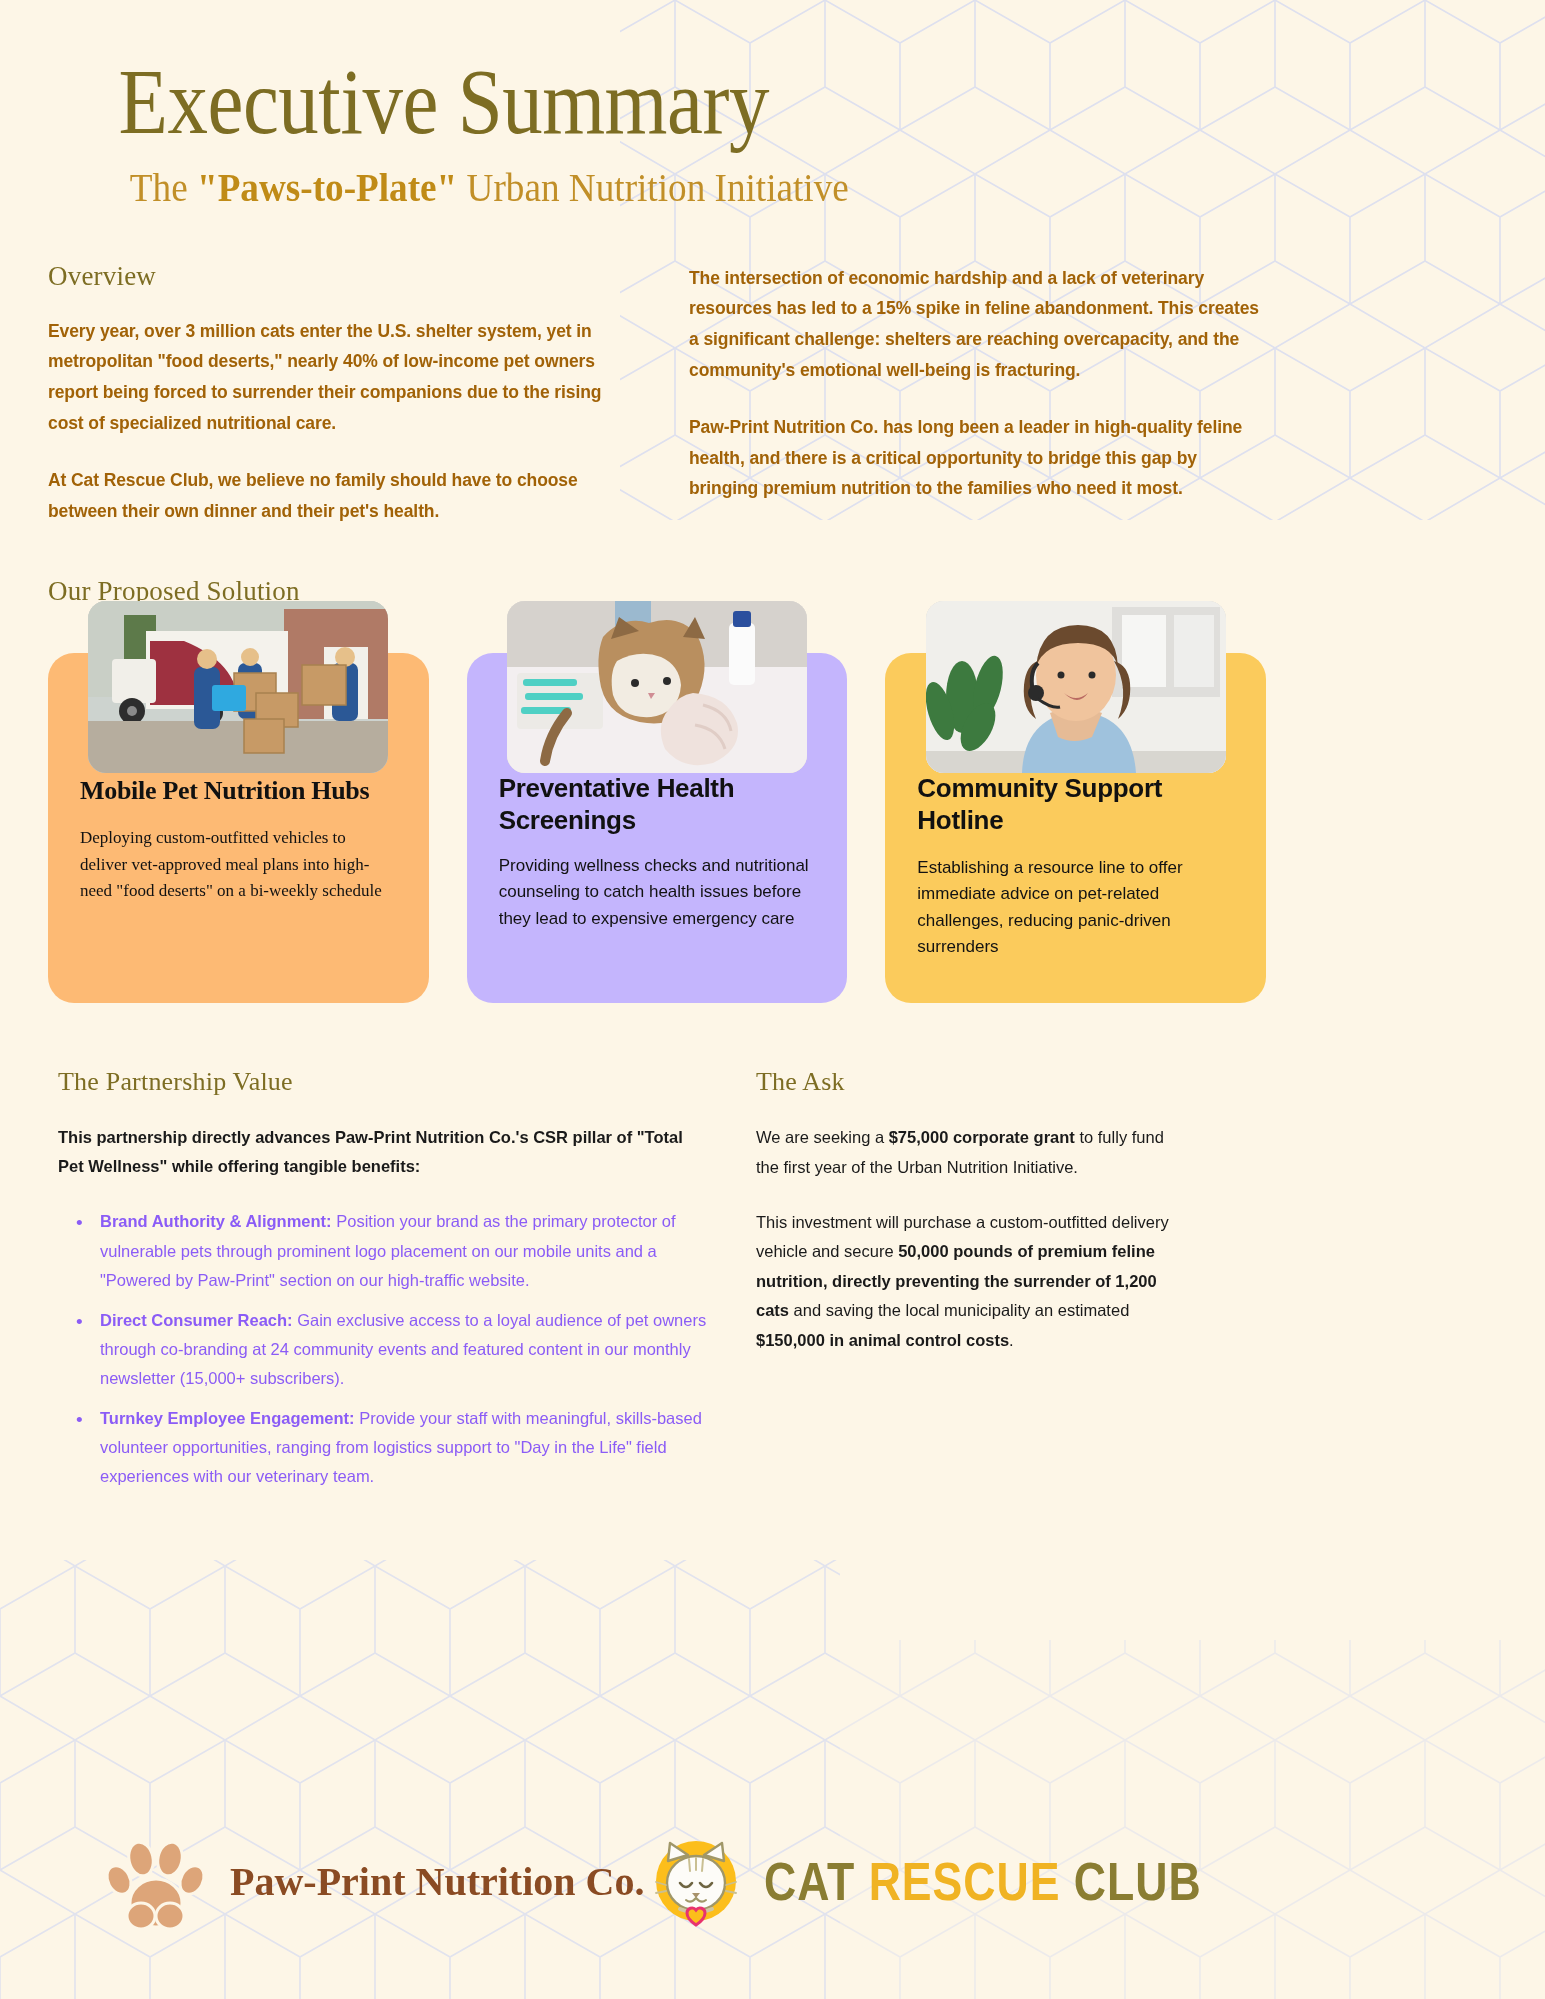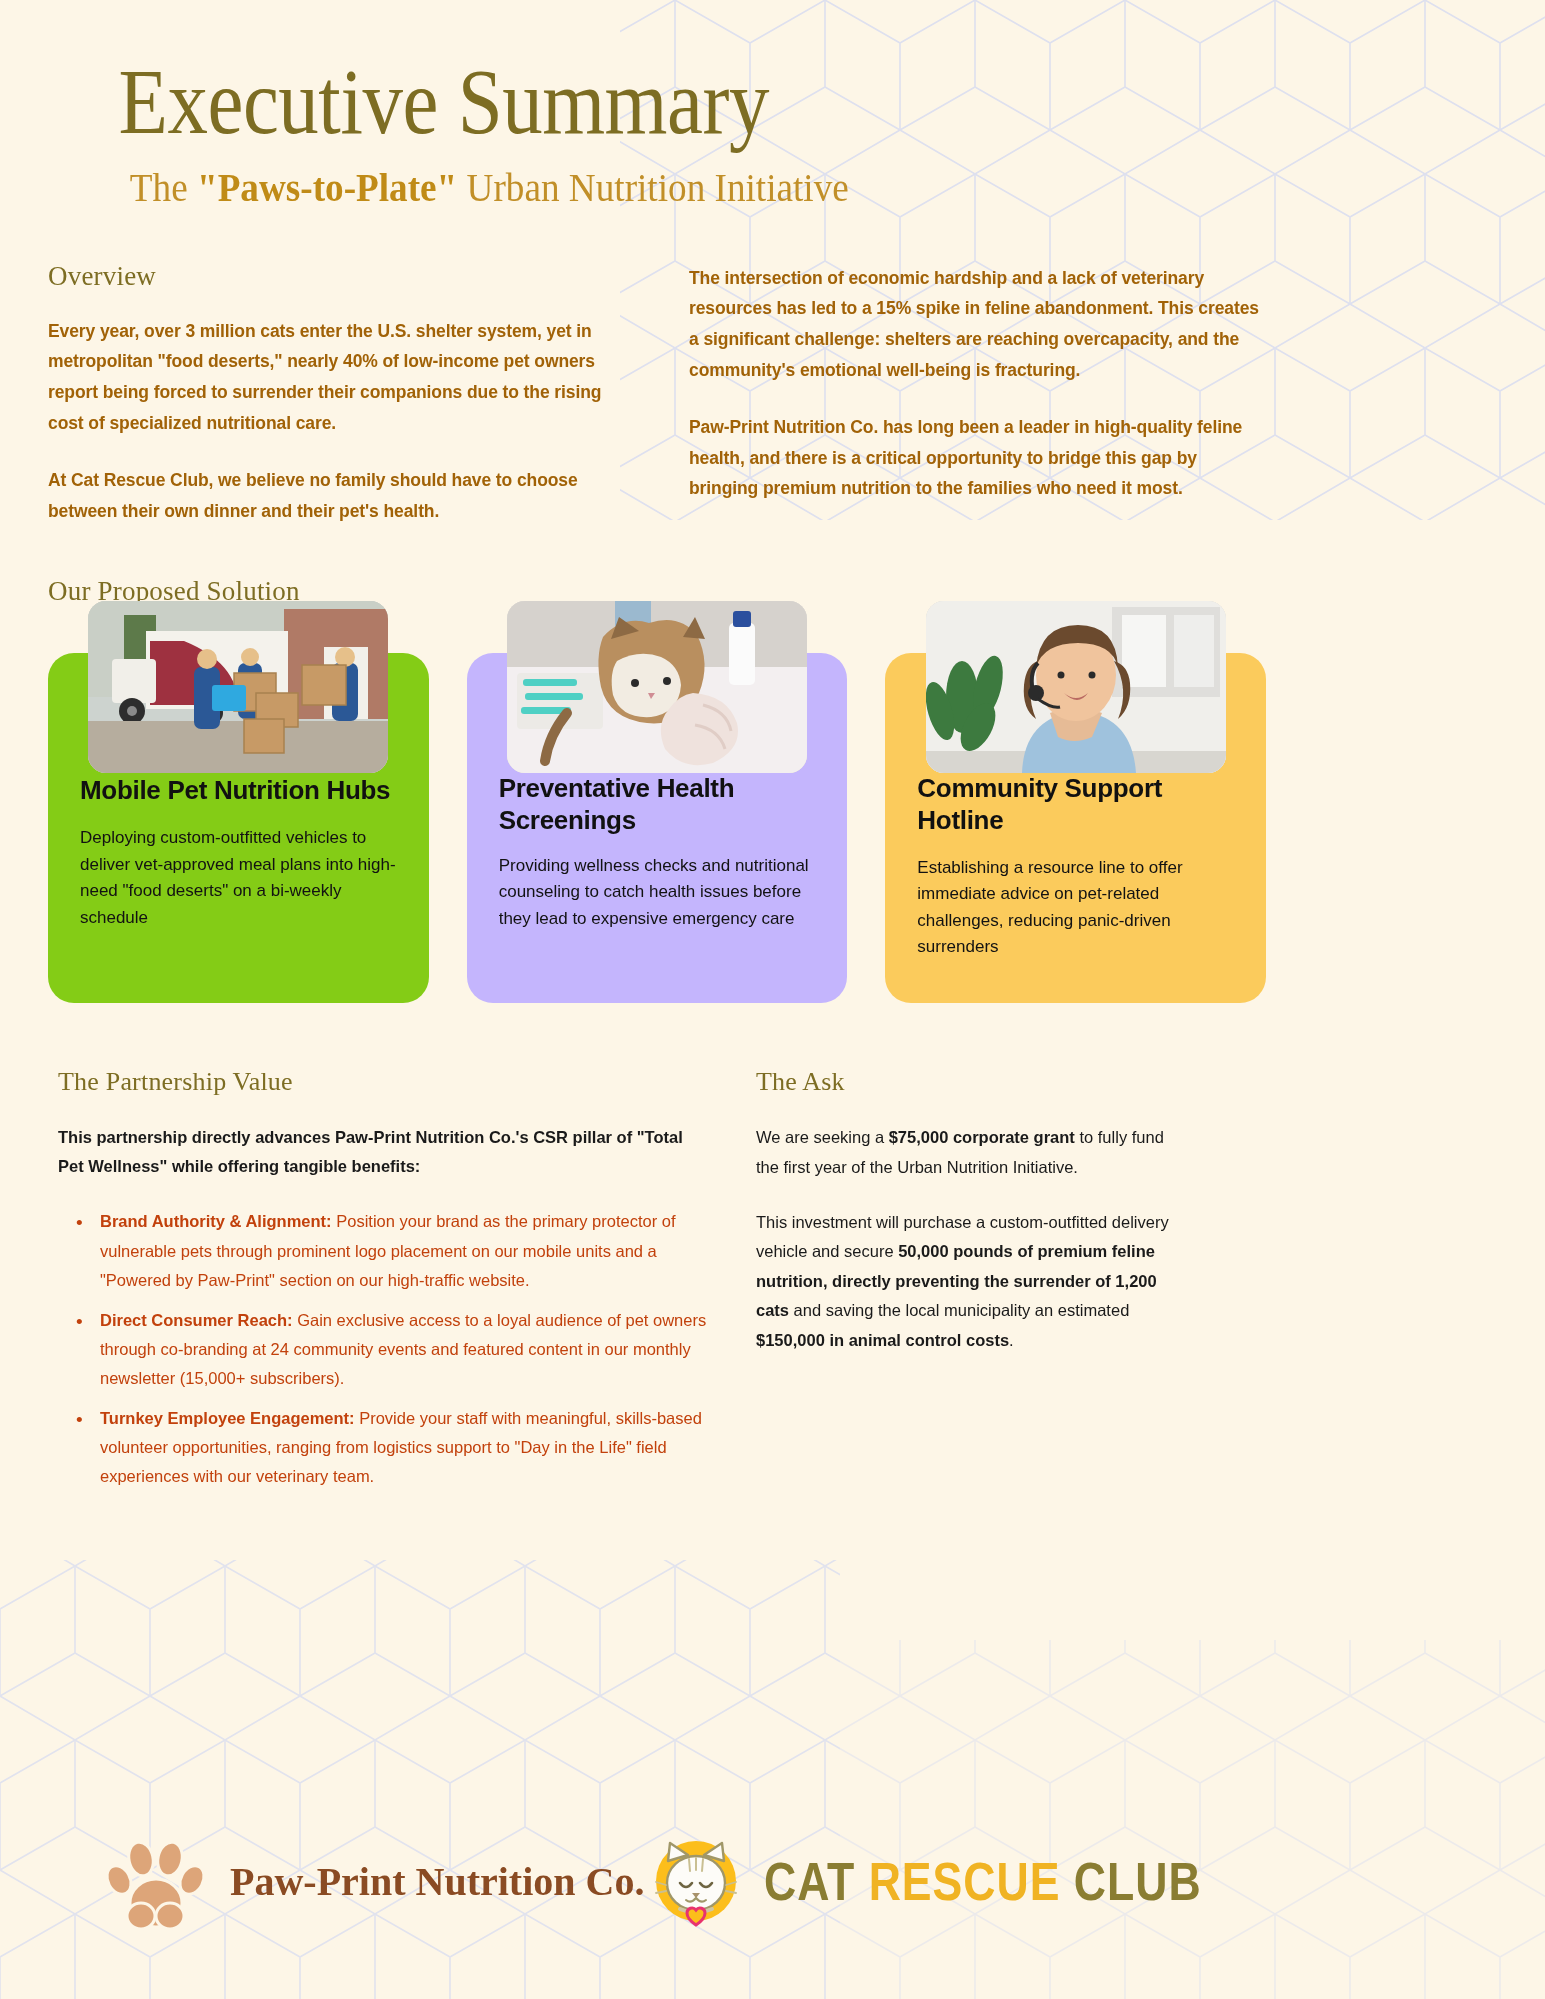--- a/index.html
+++ b/index.html
@@ -100,21 +100,21 @@
     align-items: flex-start;
   }
 
   .card {
     width: 412px;
     border-radius: 26px;
     position: relative;
     padding: 120px 32px 40px 32px;
     min-height: 350px;
   }
-  .card.c1 { background: #84cc16; }
+  .card.c1 { background: #fdba74; font-family: Liberation Serif, serif; }
   .card.c2 { background: #c4b5fd; }
   .card.c3 { background: #fbcb5c; }
 
   .card-img {
     position: absolute;
     top: -52px;
     left: 50%;
     transform: translateX(-50%);
     width: 300px;
     height: 172px;
@@ -162,21 +162,21 @@
 
   ul.benefits {
     margin-top: 26px;
     padding-left: 42px;
     list-style: none;
   }
   ul.benefits li {
     position: relative;
     font-size: 16.5px;
     line-height: 1.78;
-    color: #c2410c;
+    color: #8b5cf6;
     margin-bottom: 10px;
   }
   ul.benefits li::before {
     content: "\2022";
     position: absolute;
     left: -24px;
     top: -1px;
     font-size: 19px;
   }
   ul.benefits li b { font-weight: 700; }

